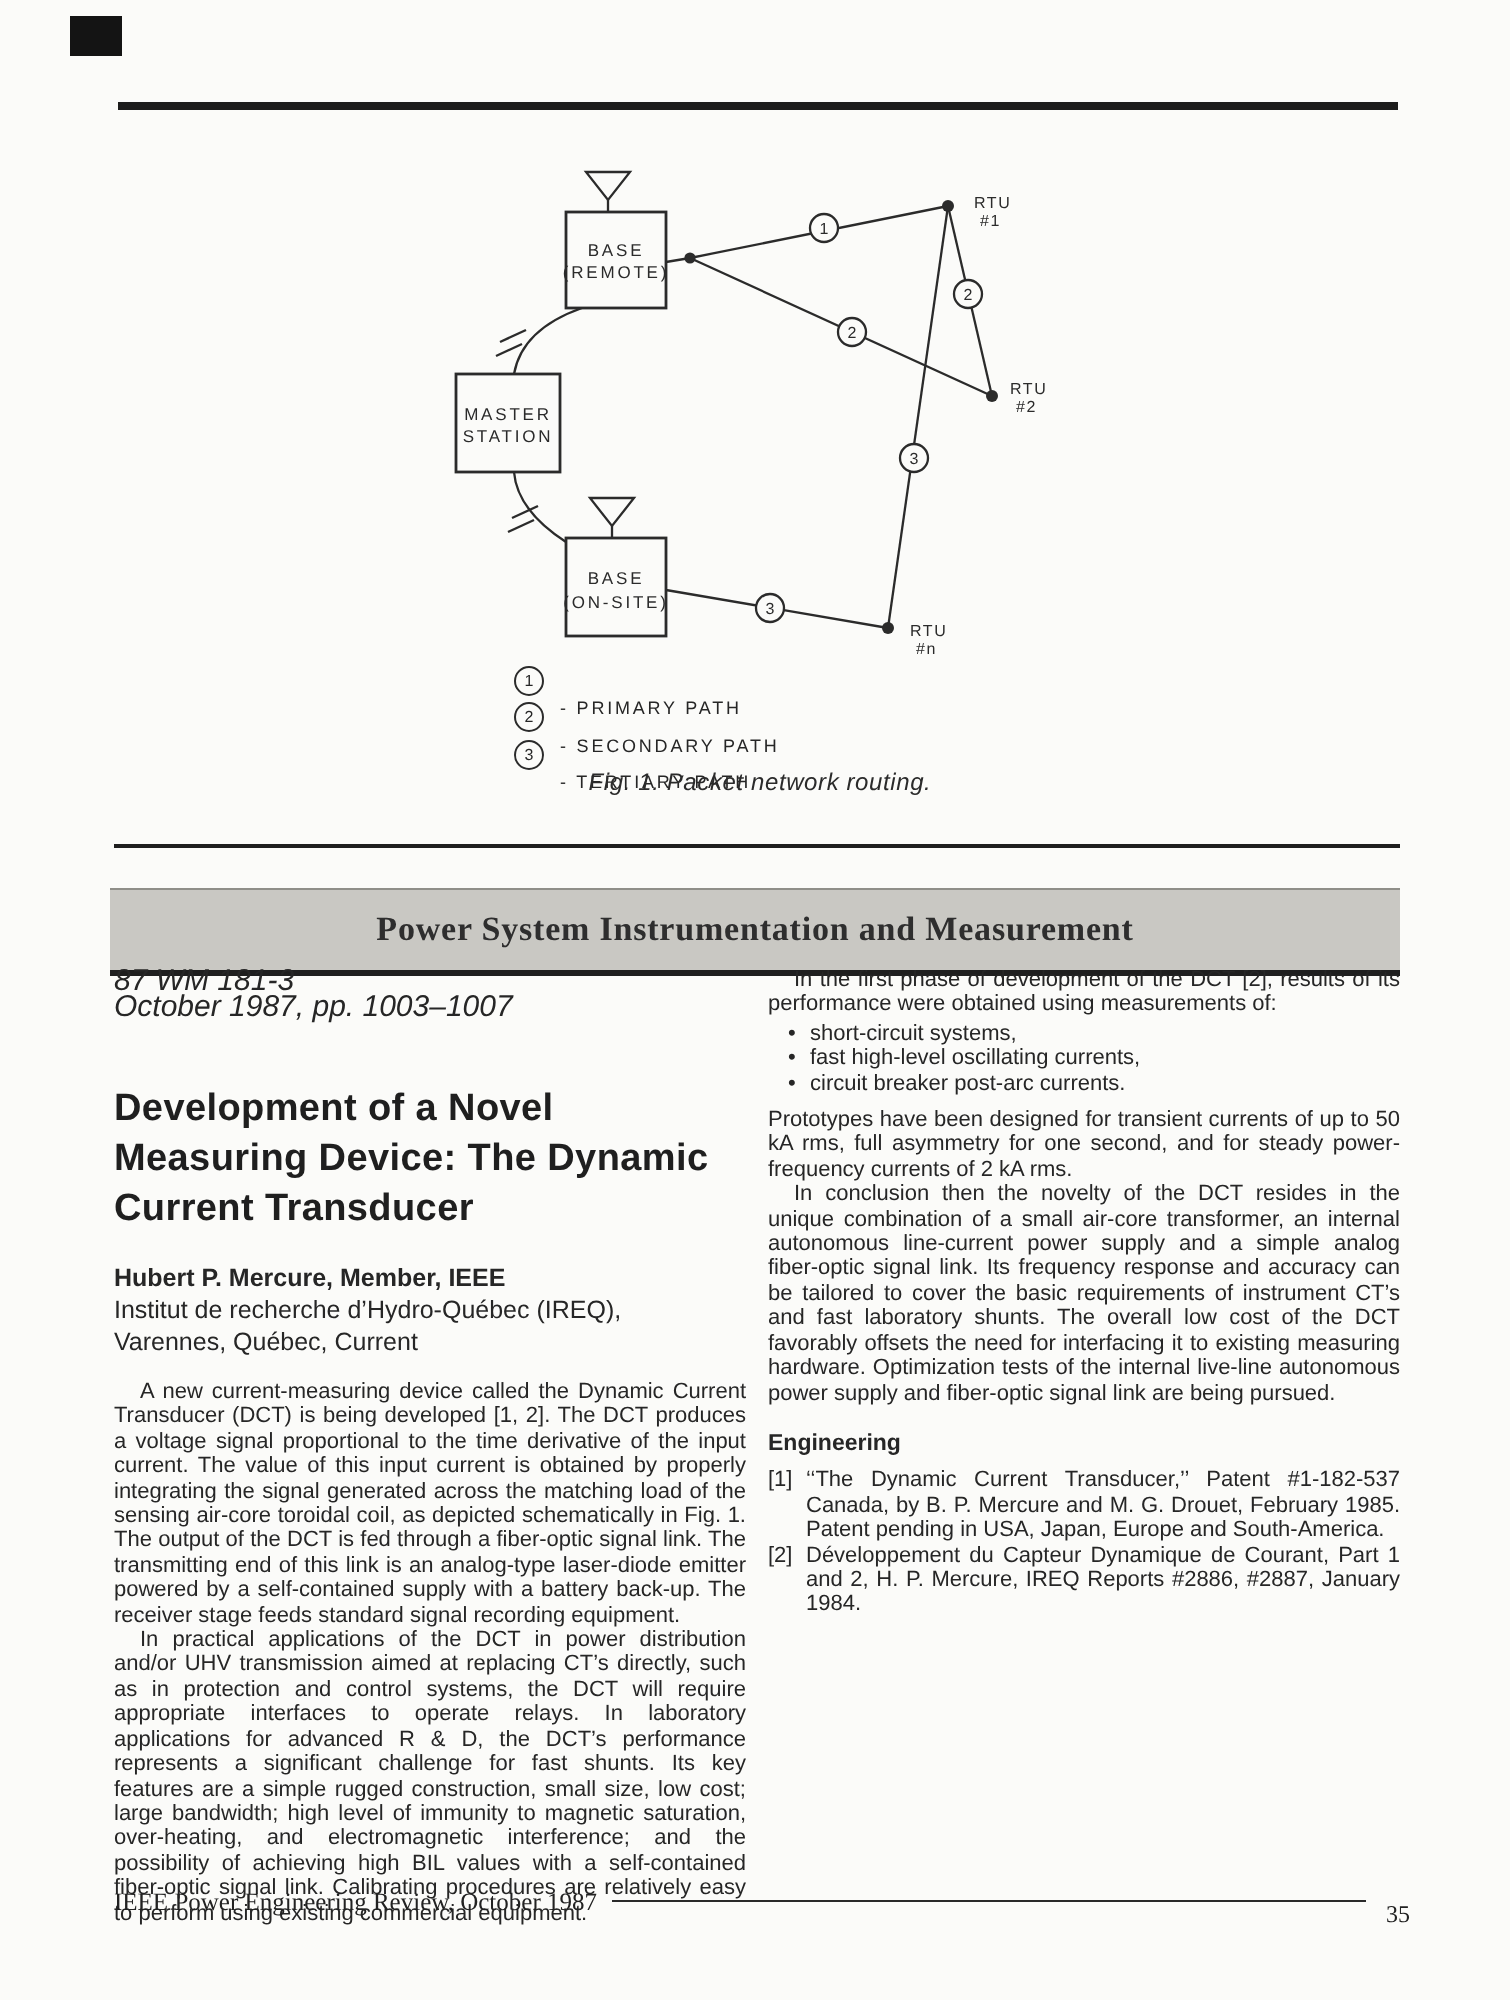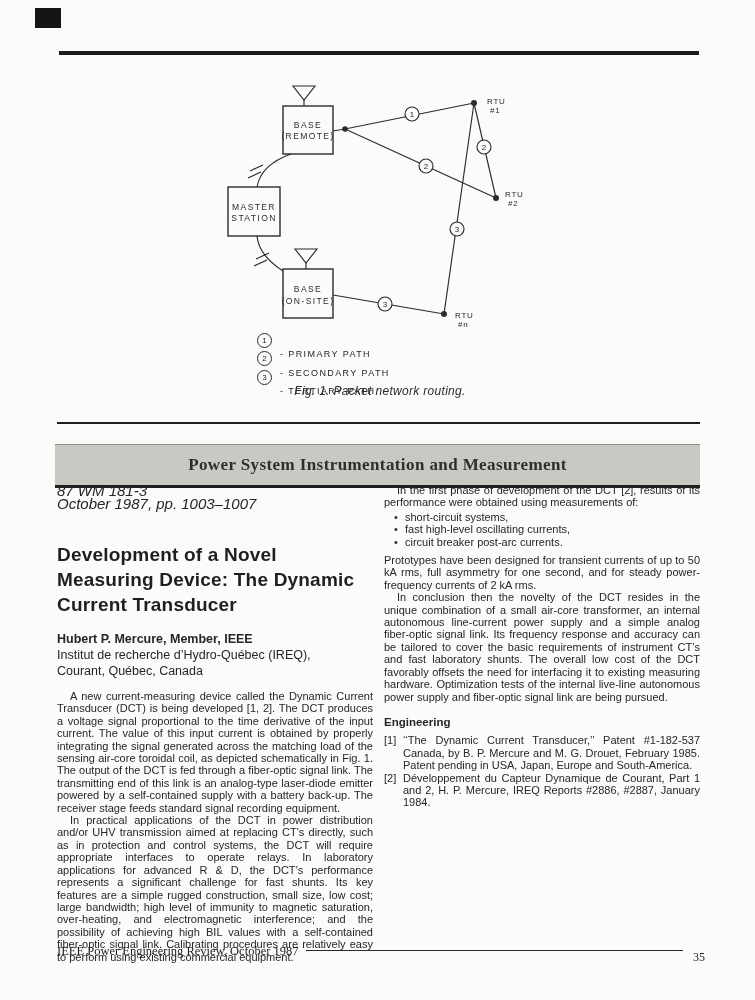--- a/index.html
+++ b/index.html
@@ -157,21 +157,21 @@
 
   <div class="banner-rule"></div>
   <div class="banner">Power System Instrumentation and Measurement</div>
 
   <div class="col col-left">
     <div class="meta">87 WM 181-3</div>
     <div class="meta">October 1987, pp. 1003–1007</div>
     <div class="title">Development of a Novel Measuring Device: The Dynamic Current Transducer</div>
     <div class="author">Hubert P. Mercure, Member, IEEE</div>
     <div class="affil">Institut de recherche d’Hydro-Québec (IREQ),</div>
-    <div class="affil">Courant, Québec, Canada</div>
+    <div class="affil">Varennes, Québec, Current</div>
     <div class="body-text mt-body">
       <p class="indent">A new current-measuring device called the Dynamic Current Transducer (DCT) is being developed [1, 2]. The DCT produces a voltage signal proportional to the time derivative of the input current. The value of this input current is obtained by properly integrating the signal generated across the matching load of the sensing air-core toroidal coil, as depicted schematically in Fig. 1. The output of the DCT is fed through a fiber-optic signal link. The transmitting end of this link is an analog-type laser-diode emitter powered by a self-contained supply with a battery back-up. The receiver stage feeds standard signal recording equipment.</p>
       <p class="indent">In practical applications of the DCT in power distribution and/or UHV transmission aimed at replacing CT’s directly, such as in protection and control systems, the DCT will require appropriate interfaces to operate relays. In laboratory applications for advanced R &amp; D, the DCT’s performance represents a significant challenge for fast shunts. Its key features are a simple rugged construction, small size, low cost; large bandwidth; high level of immunity to magnetic saturation, over-heating, and electromagnetic interference; and the possibility of achieving high BIL values with a self-contained fiber-optic signal link. Calibrating procedures are relatively easy to perform using existing commercial equipment.</p>
     </div>
   </div>
 
   <div class="col col-right body-text">
     <p class="indent">In the first phase of development of the DCT [2], results of its performance were obtained using measurements of:</p>
     <ul class="bullets">
       <li>short-circuit systems,</li>

